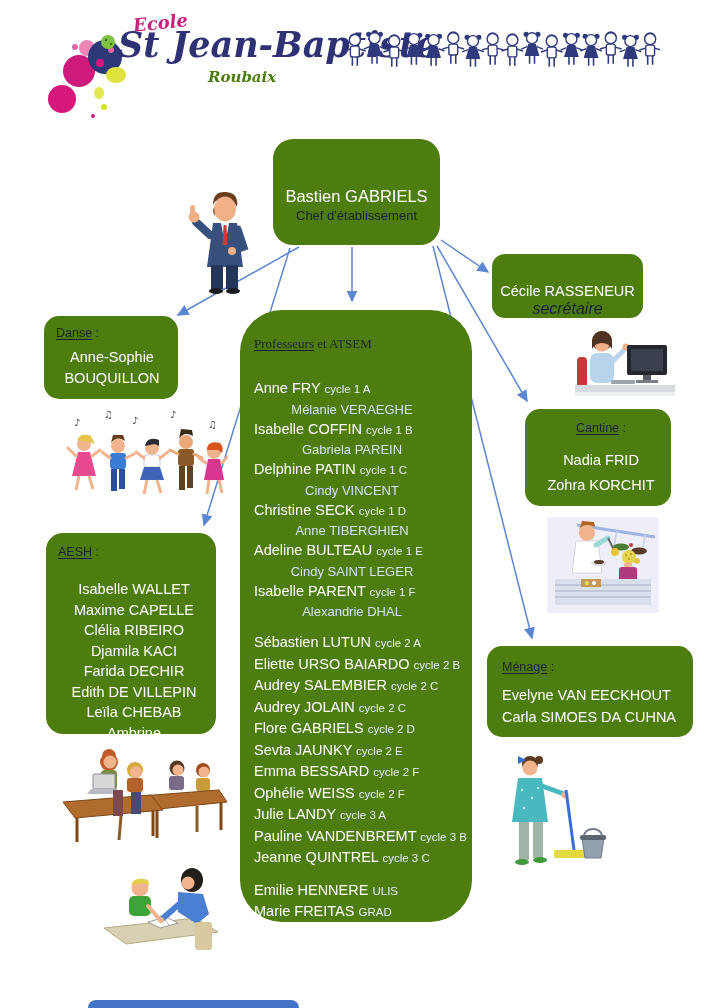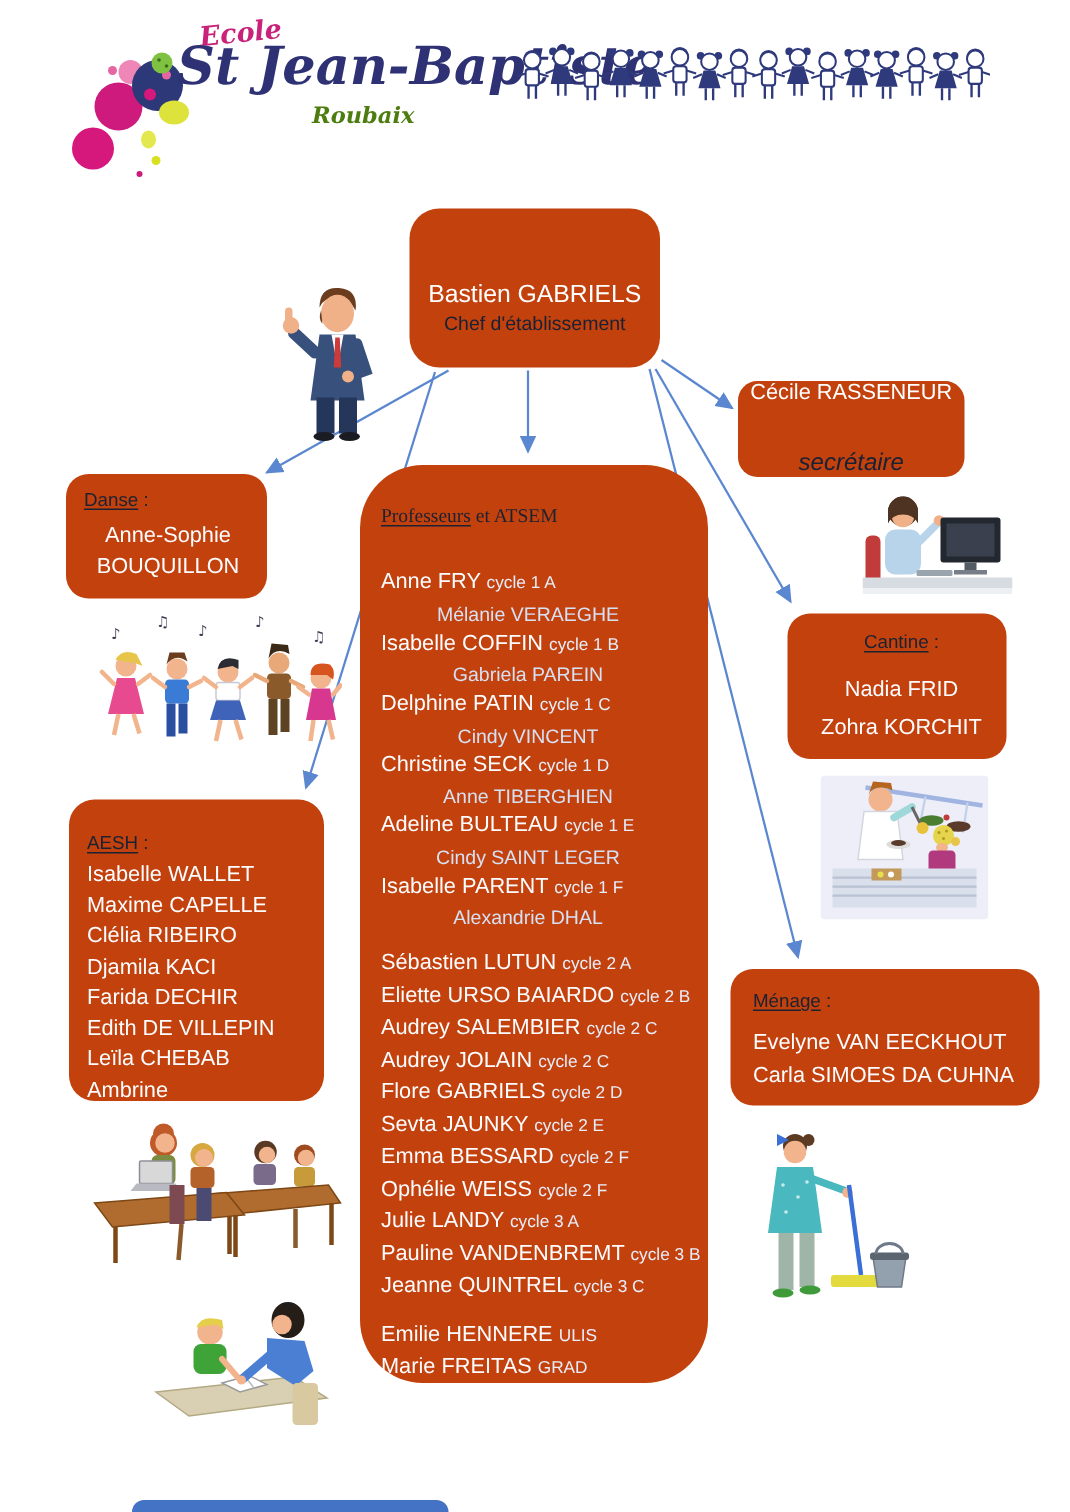--- a/index.html
+++ b/index.html
@@ -7,50 +7,50 @@
   .page { position:relative; width:713px; height:1008px; background:#ffffff; overflow:hidden;
           font-family:"Liberation Sans", sans-serif; }
   .abs { position:absolute; }
 
   
   .logo-ecole  { left:133px; top:12px;  font:italic bold 18px "DejaVu Serif", serif; color:#c9227a; transform:rotate(-6deg); }
   .logo-name   { left:118px; top:24px;  font:italic bold 35px "DejaVu Serif", serif; color:#2e3274; white-space:nowrap; }
   .logo-city   { left:208px; top:68px;  font:italic bold 15px "DejaVu Serif", serif; color:#4d7c0f; }
 
   
-  .node { background:#c2410c; color:#fff; }
+  .node { background:#4d7c0f; color:#fff; }
   .cat-label { color:#1d2233; font-size:12.5px; }
   .cat-label .u { text-decoration:underline; text-underline-offset:2px; }
   .pname { color:#fdfdff; font-size:14.5px; }
 
   .director-box { left:273px; top:139px; width:167px; height:106px; border-radius:20px;
                   display:flex; flex-direction:column; justify-content:center; align-items:center; padding-top:26px; }
   .director-name { font-size:16.5px; color:#fff; }
   .director-role { font-size:13px; color:#1b2134; margin-top:2px; }
 
   .secretary-box { left:492px; top:254px; width:151px; height:64px; border-radius:13px;
-                   display:flex; flex-direction:column; justify-content:space-between; align-items:center; }
+                   display:flex; flex-direction:column; justify-content:flex-end; align-items:center; }
   .secretary-name { font-size:14.5px; }
   .secretary-role { font-size:16px; font-style:italic; color:#1b2134; margin-top:1px; }
 
   .danse-box { left:44px; top:316px; width:134px; height:83px; border-radius:15px; padding:10px 10px 16px 12px; }
   .danse-box .names { margin-top:7px; text-align:center; font-size:15px; line-height:21px; }
 
   .prof-box { left:240px; top:310px; width:232px; height:612px; border-radius:42px; padding:26px 8px 0 14px; }
   .prof-label { margin-bottom:26px; font-size:13px;font-family:Liberation Serif, serif; }
   .trow  { color:#fdfdff; font-size:14.5px; line-height:20.5px; white-space:nowrap; }
   .tcycle{ font-size:11.5px; color:#e9eefb; }
   .atsem { color:#d7e1f4; font-size:13px; line-height:19px; text-align:center; padding-right:14px; }
   .group-gap { height:11px; }
 
   .cantine-box { left:525px; top:409px; width:146px; height:97px; border-radius:15px; padding:12px 8px 0 14px;text-align:center; }
   .cantine-box .names { margin-top:13px; font-size:15px; line-height:25px; }
 
-  .aesh-box { left:46px; top:533px; width:170px; height:201px; border-radius:17px; padding:22px 6px 0 12px; }
-  .aesh-box .names { margin-top:4px; font-size:14.5px; line-height:20.5px; }
+  .aesh-box { left:46px; top:533px; width:170px; height:201px; border-radius:17px; padding:12px 6px 0 12px; }
+  .aesh-box .names { margin-top:20px; font-size:14.5px; line-height:20.5px;text-align:center; }
 
   .menage-box { left:487px; top:646px; width:206px; height:91px; border-radius:15px; padding:14px 8px 0 15px; }
   .menage-box .names { margin-top:10px; font-size:14.5px; line-height:22px; }
 
   .cutoff-box { left:88px; top:1000px; width:211px; height:8px; border-radius:8px 8px 0 0; background:#4472c4; }
 
   .arrows { left:0; top:0; pointer-events:none; }
   svg { display:block; }
 </style>
 </head>

